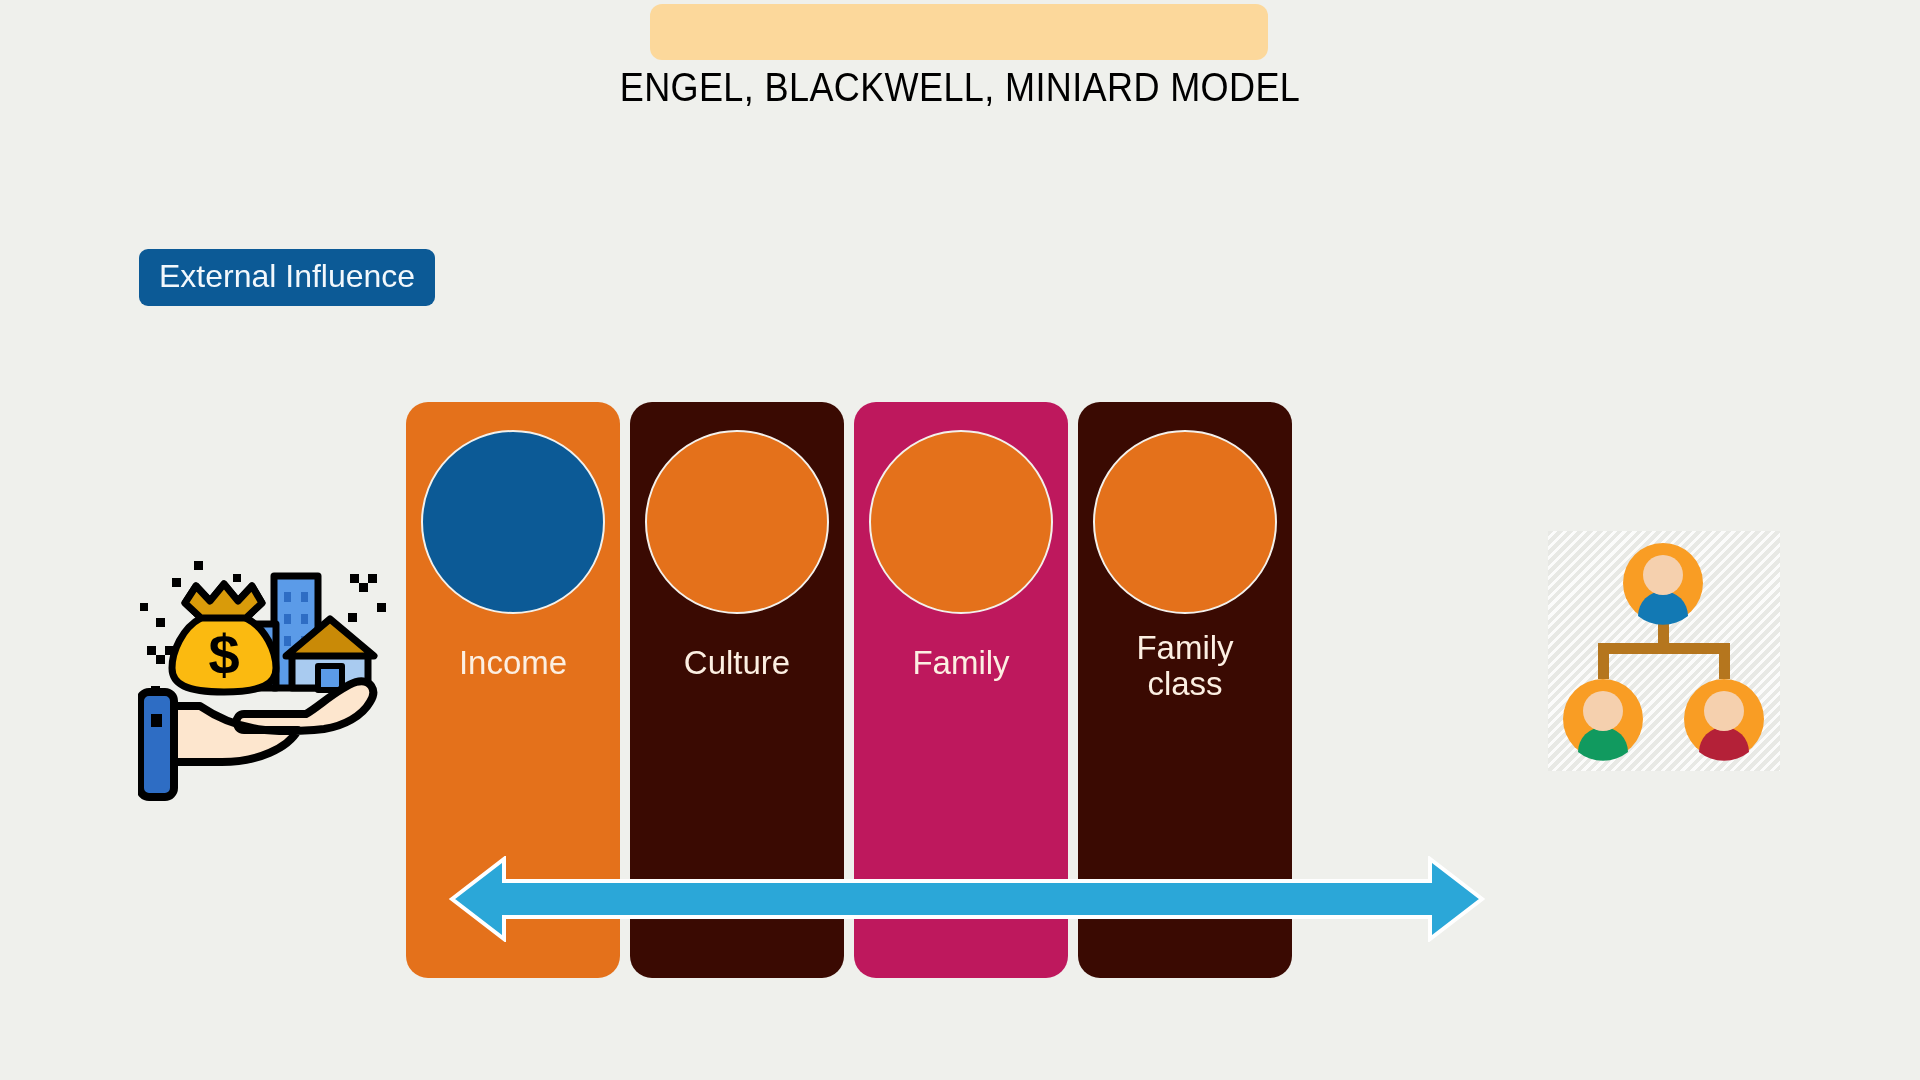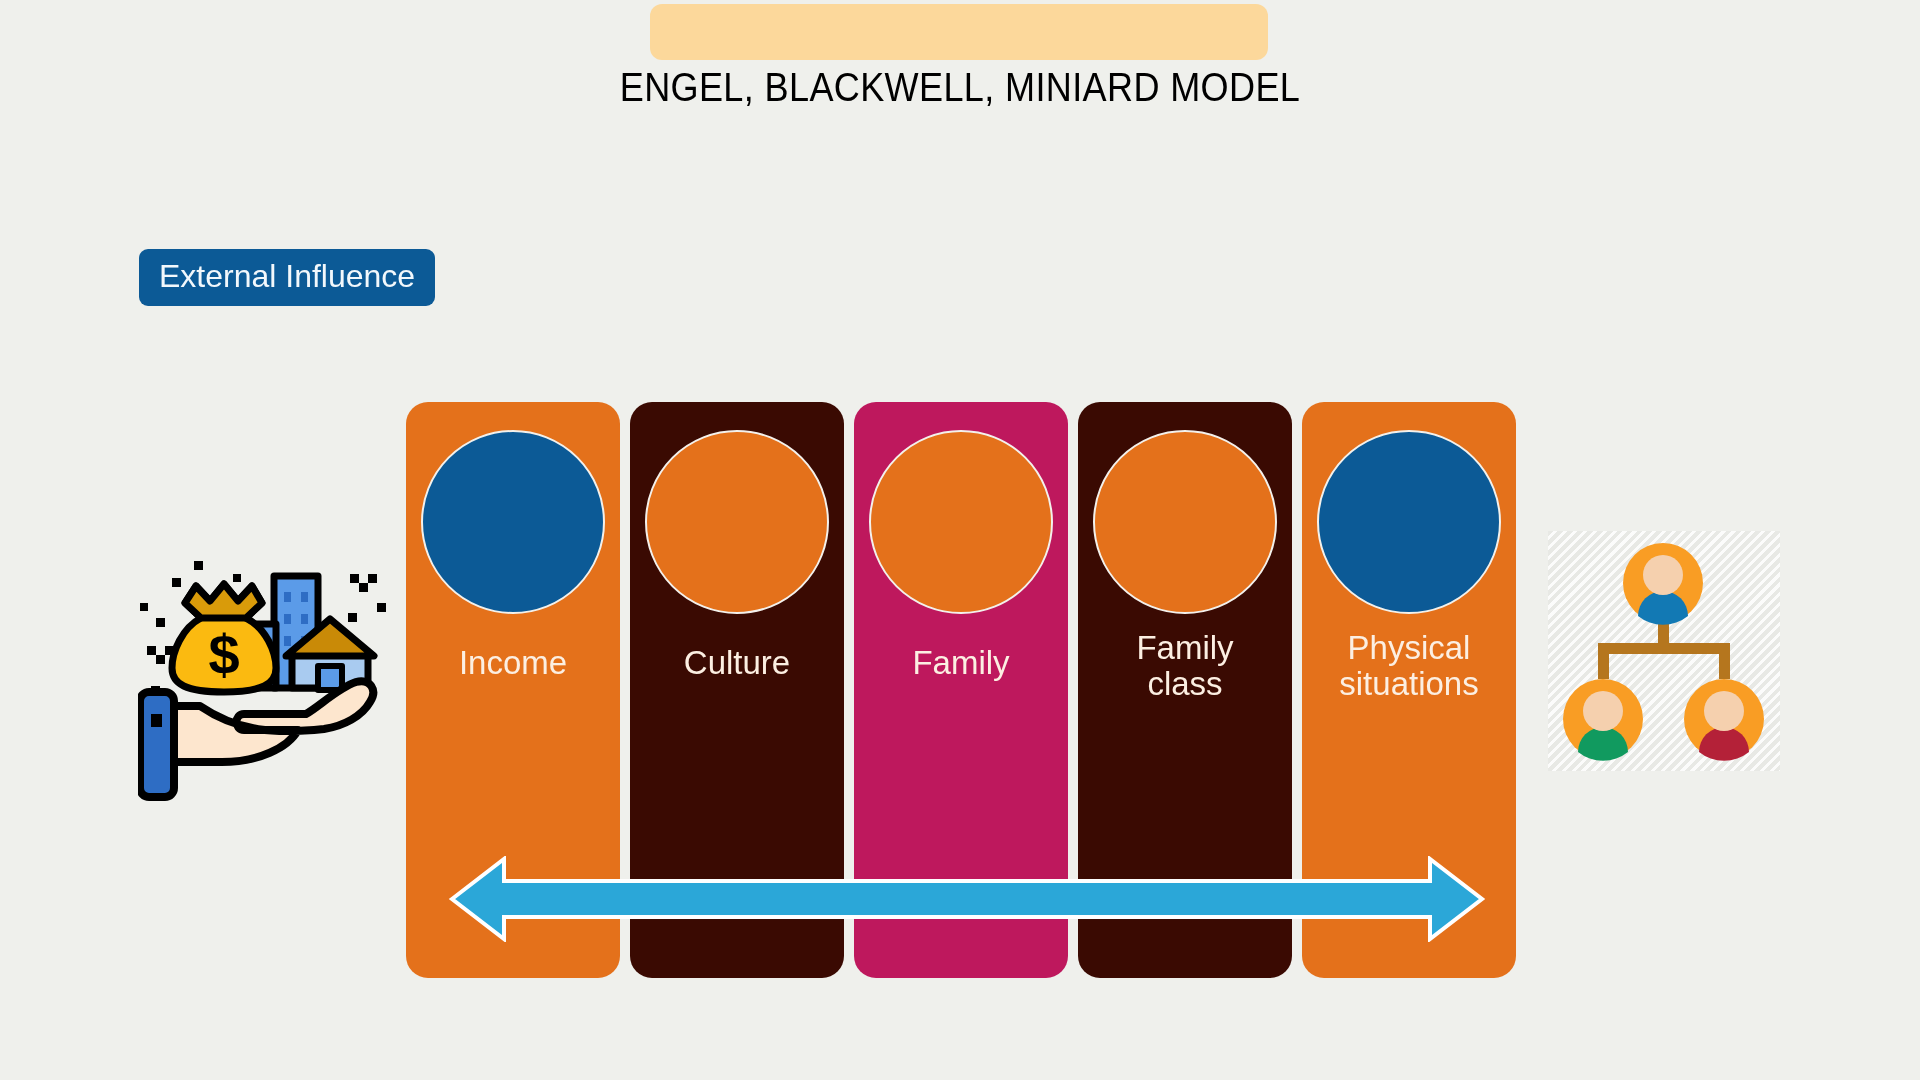--- a/index.html
+++ b/index.html
@@ -283,25 +283,20 @@
       <div class="card-circle"></div>
       <div class="card-label">Family</div>
     </div>
 
     <div class="card c3">
       <div class="card-circle"></div>
       <div class="card-label">Family
 class</div>
     </div>
 
-    <div class="card c4">
-      <div class="card-circle"></div>
-      <div class="card-label">Physical
-situations</div>
-    </div>
   </div>
 
   <div class="arrow-wrap">
     <svg viewBox="0 0 1038 86" preserveAspectRatio="none" aria-hidden="true">
       <polygon points="4,43 56,3 56,25 982,25 982,3 1034,43 982,83 982,61 56,61 56,83" fill="#2BA7D8" stroke="#FFFFFF" stroke-width="4" stroke-linejoin="miter"></polygon>
     </svg>
   </div>
 
 </div>
 

